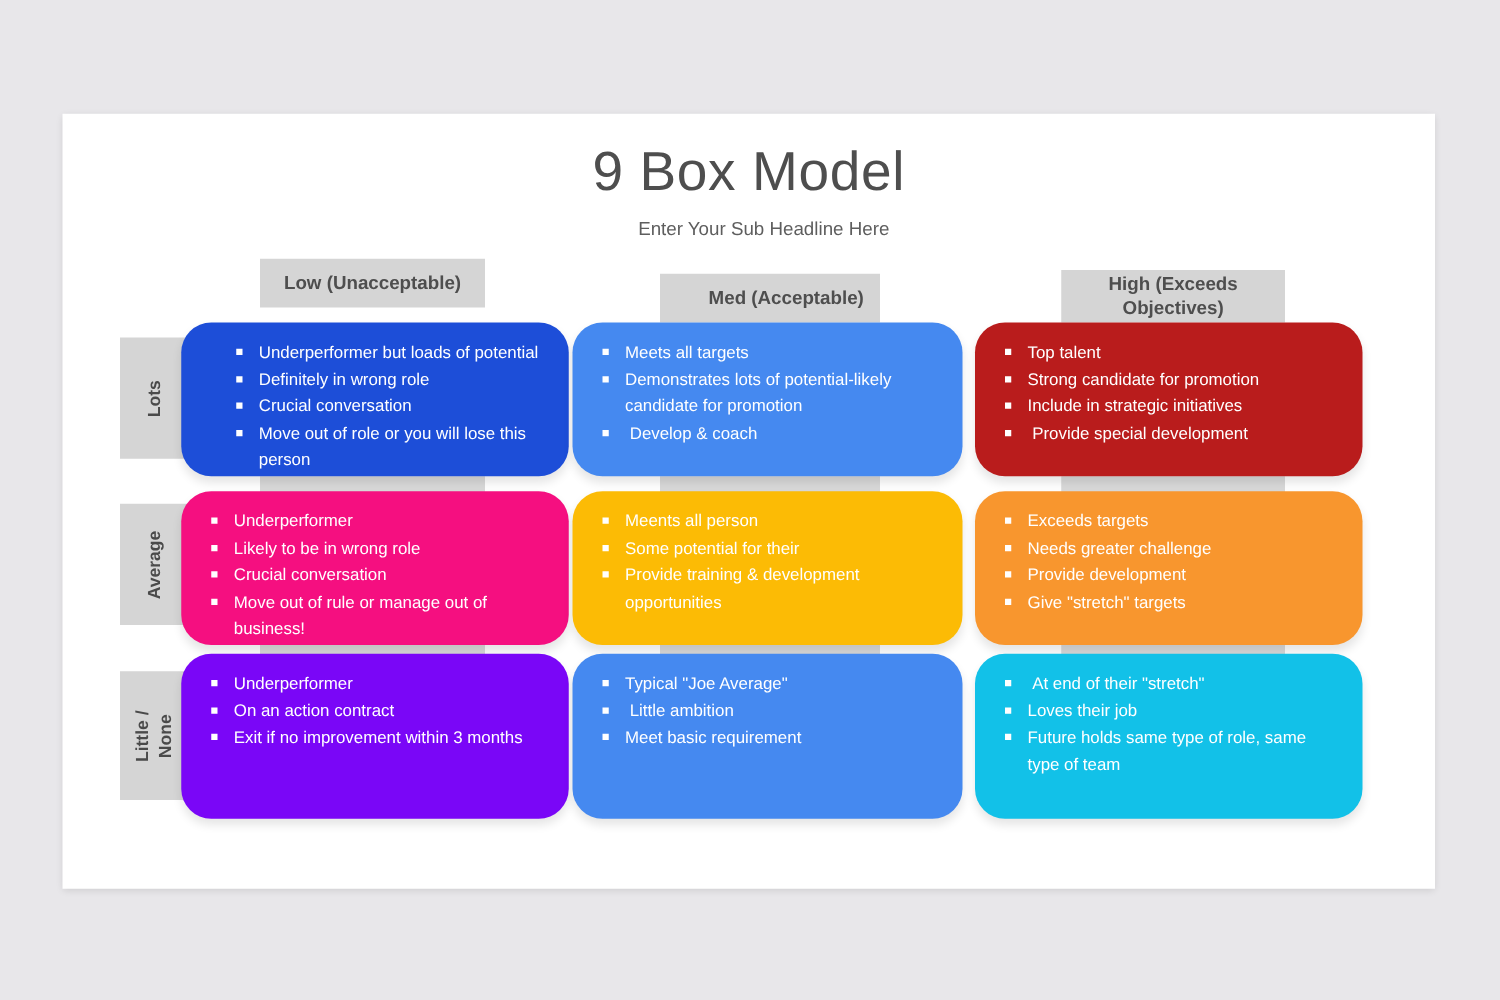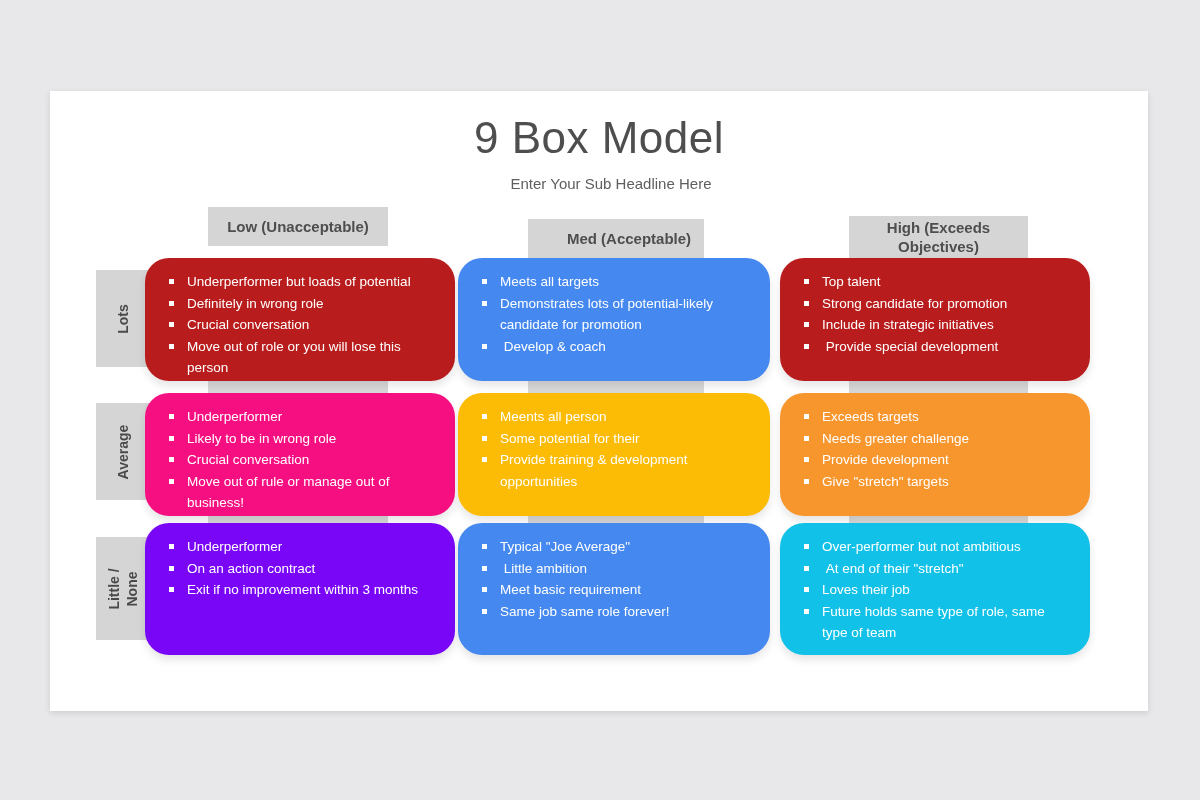--- a/index.html
+++ b/index.html
@@ -118,21 +118,21 @@
       <span>Lots</span>
     </div>
     <div class="row-label rl2">
       <span>Average</span>
     </div>
     <div class="row-label rl3">
       <span>Little /
 None</span>
     </div>
 
-    <div class="cell row1 col1" style="background: #b91c1c;">
+    <div class="cell row1 col1" style="background: #1d4ed8; padding-left: 20px;">
       <ul>
         <li>Underperformer but loads of potential</li>
         <li>Definitely in wrong role</li>
         <li>Crucial conversation</li>
         <li>Move out of role or you will lose this person</li>
       </ul>
     </div>
 
     <div class="cell row1 col2" style="background: rgb(69, 137, 240);">
       <ul>
@@ -183,27 +183,25 @@
         <li>On an action contract</li>
         <li>Exit if no improvement within 3 months</li>
       </ul>
     </div>
 
     <div class="cell row3 col2" style="background: rgb(69, 137, 240);">
       <ul>
         <li>Typical "Joe Average"</li>
         <li>&nbsp;Little ambition</li>
         <li>Meet basic requirement</li>
-        <li>Same job same role forever!</li>
       </ul>
     </div>
 
     <div class="cell row3 col3" style="background: rgb(18, 193, 232);">
       <ul>
-        <li>Over-performer but not ambitious</li>
         <li>&nbsp;At end of their "stretch"</li>
         <li>Loves their job</li>
         <li>Future holds same type of role, same type of team</li>
       </ul>
     </div>
 
   </div>
 </div>
 
 </body></html>

